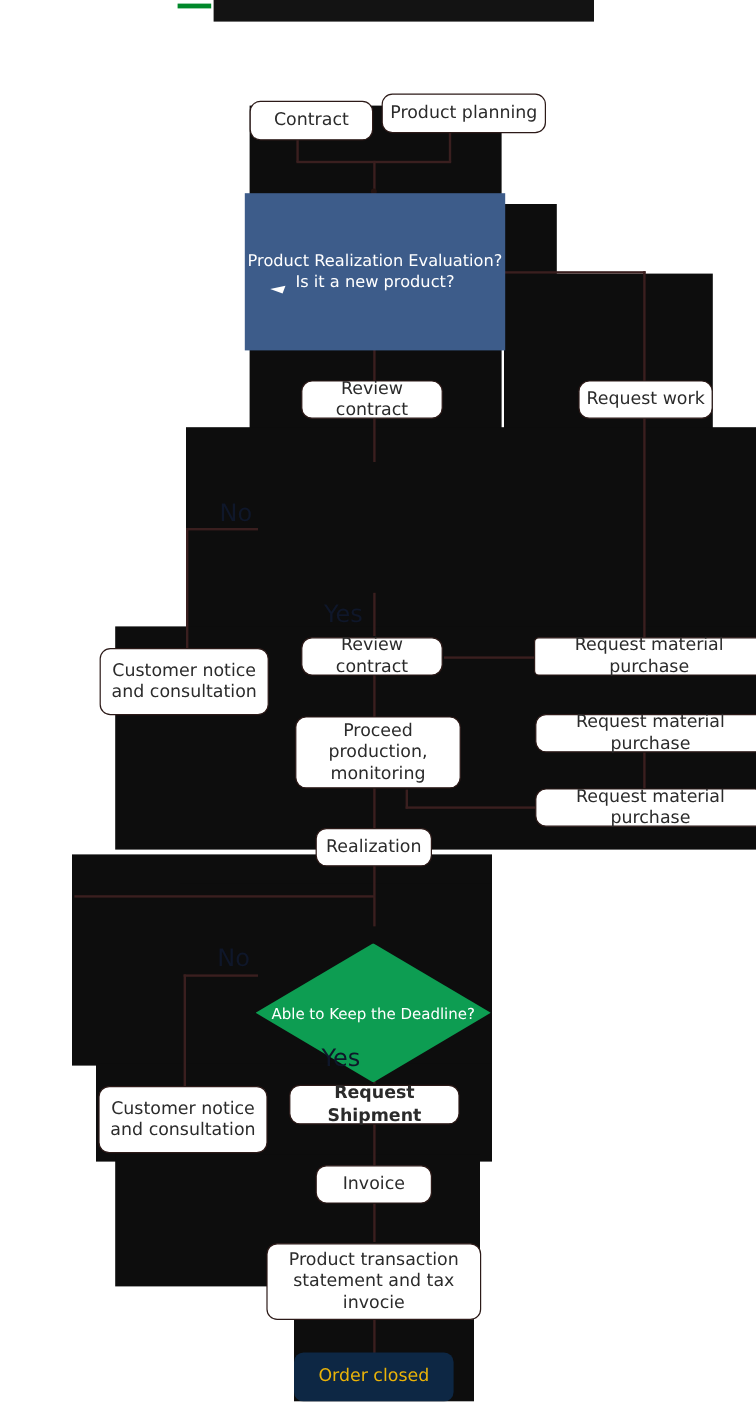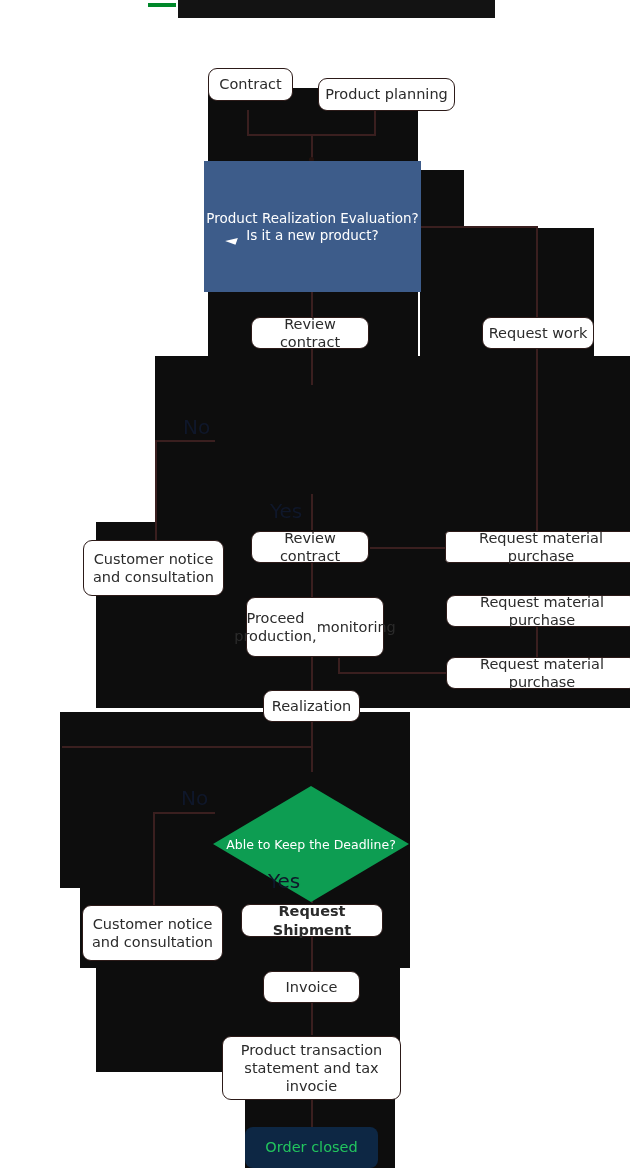--- a/index.html
+++ b/index.html
@@ -64,21 +64,21 @@
     background: #3d5c8a;
     color: #ffffff;
     font-size: 13.5px;
     border: none;
     border-radius: 0;
     align-items: center;
     justify-content: center;
   }
   .node.navy {
     background: #0d2744;
-    color: #22c55e;
+    color: #eab308;
     font-size: 14.5px;
     border: none;
     border-radius: 8px;
     justify-content: center;
   }
 
   
   .diamond {
     position: absolute;
     z-index: 5;
@@ -188,21 +188,21 @@
   <div class="conn v" style="left:153px; top:812px; height:95px;"></div>
 
   <div class="conn v" style="left:311px; top:866px; height:37px;"></div>
 
   <div class="conn v" style="left:311px; top:937px; height:35px;"></div>
 
   <div class="conn v" style="left:311px; top:1003px; height:32px;"></div>
 
   <div class="conn v" style="left:311px; top:1100px; height:28px;"></div>
 
-  <div class="node box" style="left:208px; top:68px; width:85px; height:33px;align-items:center;">
+  <div class="node box" style="left:208px; top:84px; width:103px; height:33px;align-items:center;">
     <span>Contract</span>
   </div>
 
   <div class="node box" style="left:318px; top:78px; width:137px; height:33px;">
     <span>Product planning</span>
   </div>
 
   <div class="node blue" style="left:204px; top:161px; width:217px; height:131px; flex-direction:column;">
     <span>Product Realization Evaluation?</span>
     <span>Is it a new product?</span>
@@ -226,21 +226,21 @@
   </div>
 
   <div class="node box" style="left:251px; top:531px; width:118px; height:32px;">
     <span>Review contract</span>
   </div>
 
   <div class="node box sq" style="left:445px; top:531px; width:192px; height:32px;">
     <span>Request material purchase</span>
   </div>
 
-  <div class="node box" style="left:246px; top:597px; width:138px; height:60px; ">
+  <div class="node box" style="left:246px; top:597px; width:138px; height:60px; flex-direction:column;">
     <span>Proceed production,</span>
     <span>monitoring</span>
   </div>
 
   <div class="node box" style="left:446px; top:595px; width:192px; height:32px;">
     <span>Request material purchase</span>
   </div>
 
   <div class="node box" style="left:446px; top:657px; width:192px; height:32px;">
     <span>Request material purchase</span>

